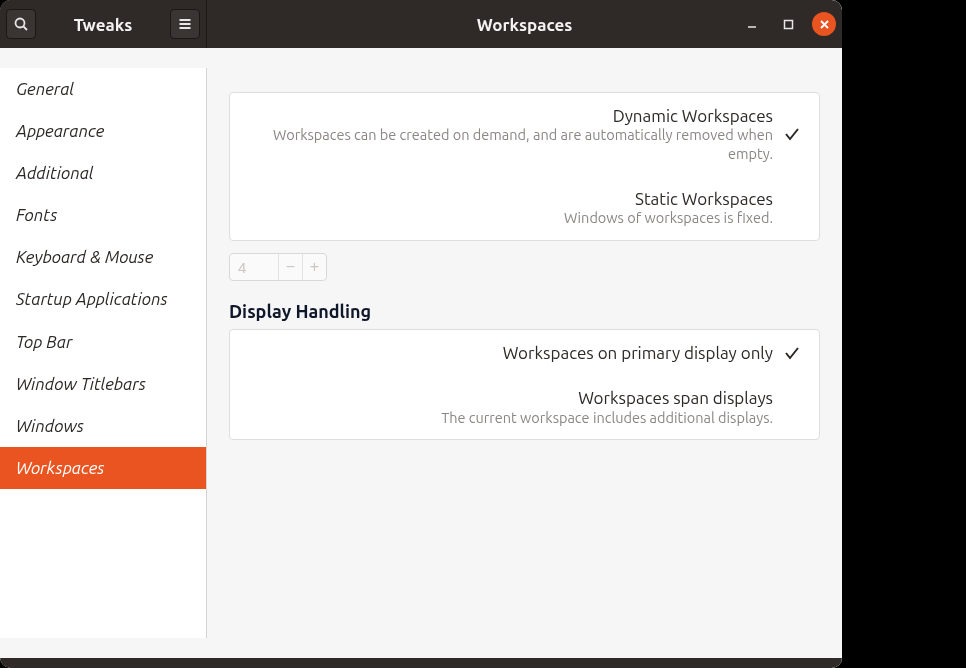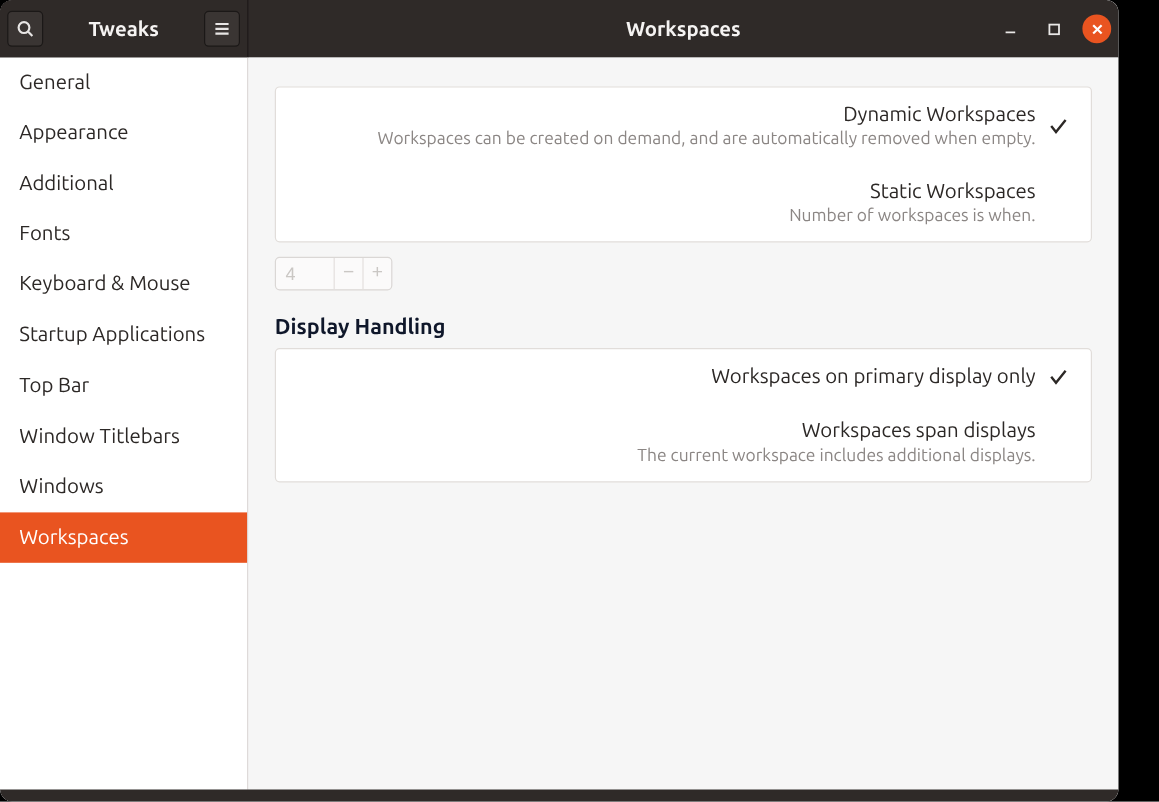--- a/index.html
+++ b/index.html
@@ -1,24 +1,24 @@
 <!DOCTYPE html>
 <html><head>
 <meta charset="utf-8">
 <style>
   * { box-sizing: border-box; margin: 0; padding: 0; }
   html, body { width: 966px; height: 668px; font-family: "Ubuntu", "Segoe UI", Arial, sans-serif; overflow: hidden; }
   body { background: #000; border-radius: 10px; }
 
   .window {
-    width: 932px; height: 668px;
+    width: 842px; height: 668px;
     background: #f6f6f6;
     border-radius: 10px;
     overflow: hidden;
-    display: flex; flex-direction: column;
+    display: flex; flex-direction: column; gap: 20px;
   }
 
   
   .headerbar {
     height: 48px;
     background: #2f2a28;
     display: flex;
     align-items: stretch;
     color: #f2f2f2;
     border-top-left-radius: 10px;
@@ -79,20 +79,21 @@
   .body {
     flex: 1;
     display: flex;
     min-height: 0;
   }
   .sidebar {
     width: 207px;
     background: #ffffff;
     border-right: 1px solid #d6d2d0;
     overflow-y: auto;
+    font-style: italic;
   }
   .sidebar-item {
     padding: 10px 16px 10px 16px;
     font-size: 17px;
     color: #2c2826;
     cursor: pointer;
     line-height: 1.3;
     white-space: nowrap;
   }
   .sidebar-item.selected {
@@ -279,21 +280,21 @@
               <span>
                 <svg width="18" height="18" viewBox="0 0 18 18" fill="none" stroke="currentColor" stroke-width="2">
                   <polyline points="3,9 7,14 15,4"></polyline>
                 </svg>
               </span>
             </div>
           </div>
           <div class="option-row">
             <div class="option-text">
               <div class="option-title">Static Workspaces</div>
-              <div class="option-sub">Number of workspaces is when.</div>
+              <div class="option-sub">Windows of workspaces is fixed.</div>
             </div>
             <div class="check-holder"></div>
           </div>
         </div>
 
       <div class="field-row">
         <div class="stepper disabled">
           <input type="text" disabled="" value="4" style="">
           <button>
             <span>−</span>

